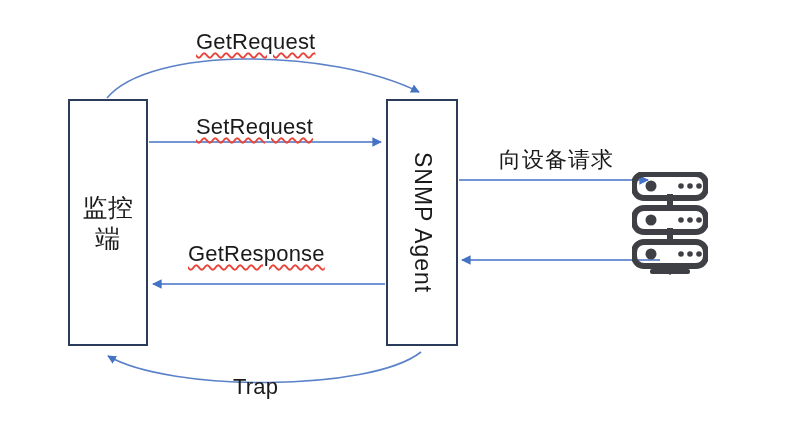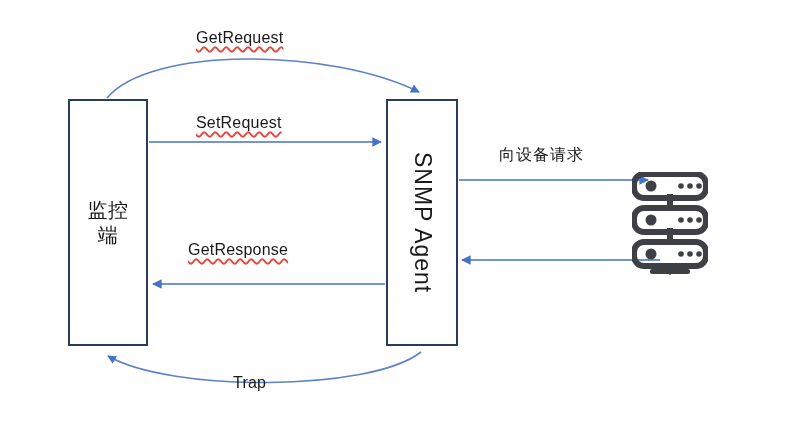--- a/index.html
+++ b/index.html
@@ -40,38 +40,38 @@
     height: 247px;
   }
   #node-agent {
     left: 386px;
     top: 99px;
     width: 72px;
     height: 247px;
   }
   .node-label {
     color: #1a1a1a;
-    font-size: 20px;
+    font-size: 25px;
     line-height: 1.22;
     text-align: center;
     white-space: pre-line;
     letter-spacing: 0.5px;
   }
   .node-label-vertical {
     writing-mode: vertical-rl;
     text-orientation: mixed;
     color: #1a1a1a;
     font-size: 23px;
     letter-spacing: 1px;
     white-space: nowrap;
   }
   .edge-label {
     position: absolute;
     color: #1a1a1a;
-    font-size: 16px;
+    font-size: 22px;
     white-space: nowrap;
     letter-spacing: 0.2px;
   }
   .edge-label.misspelled {
     text-decoration: underline wavy #e8443a;
     text-decoration-thickness: 1.5px;
     text-underline-offset: 3px;
   }
   .edge-label.cjk {
     letter-spacing: 1px;

